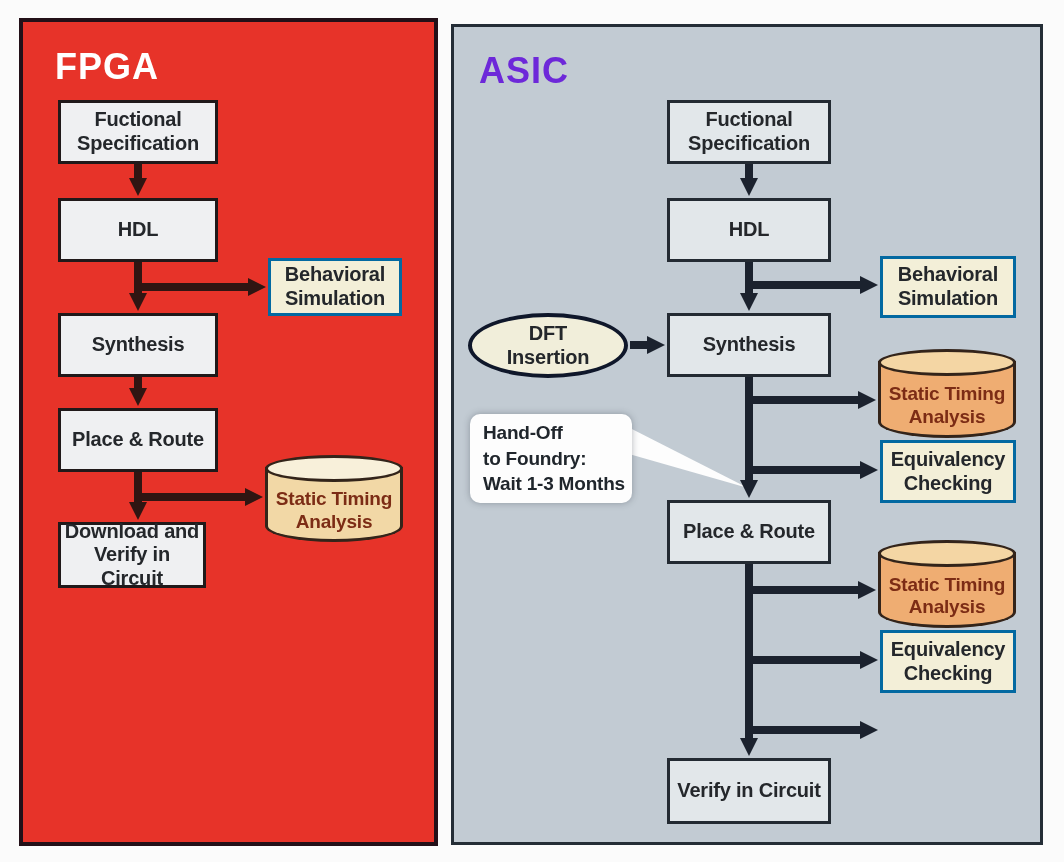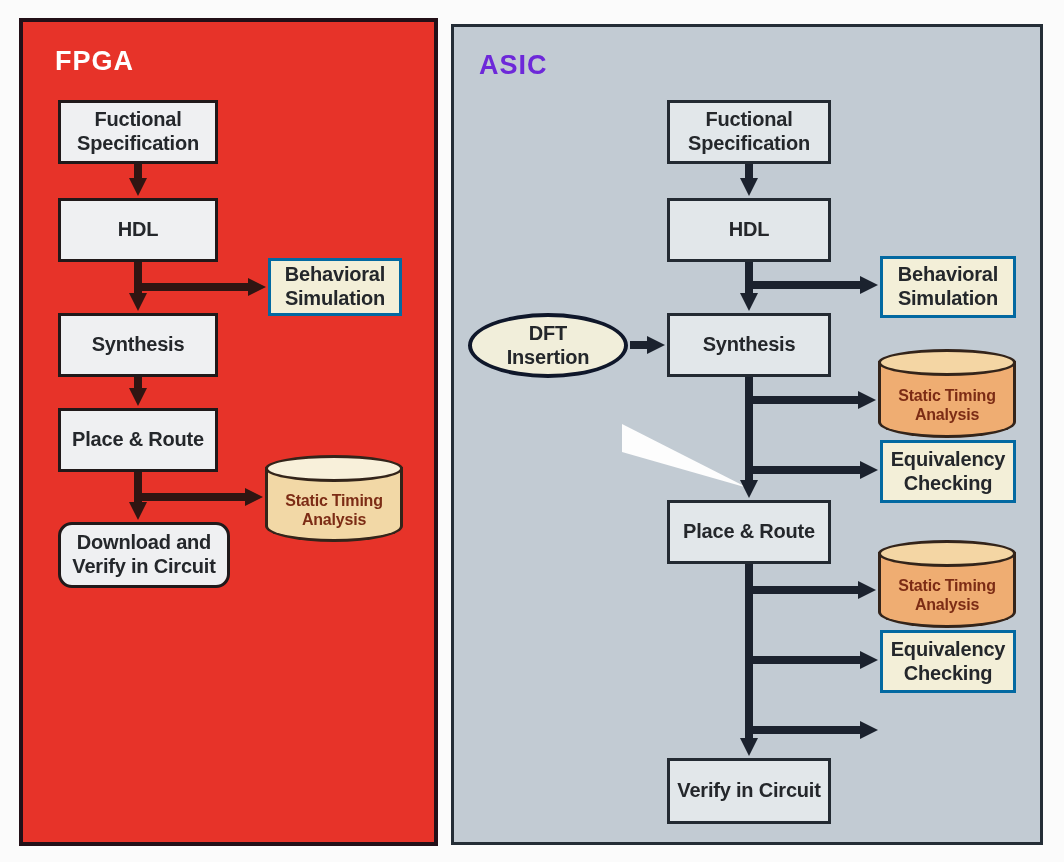--- a/index.html
+++ b/index.html
@@ -3,21 +3,21 @@
 <meta charset="utf-8">
 <style>
   html,body{margin:0;padding:0;background:#fbfbfb;}
   .canvas{position:relative;width:1064px;height:862px;background:#fbfbfb;overflow:hidden;
           font-family:"Liberation Sans","DejaVu Sans",sans-serif;font-weight:bold;letter-spacing:-0.2px;}
 
   
   .panel{position:absolute;box-sizing:border-box;}
   .panel.fpga{left:19px;top:18px;width:419px;height:828px;background:#e73329;border:4px solid #231018;}
   .panel.asic{left:451px;top:24px;width:592px;height:821px;background:#c2cbd3;border:3px solid #242d36;}
-  .panel-title{position:absolute;font-size:27px;letter-spacing:1px;}
+  .panel-title{position:absolute;font-size:36px;letter-spacing:1px;}
   .title-fpga{left:55px;top:46px;color:#ffffff;}
   .title-asic{left:479px;top:50px;color:#6d28d9;}
 
   
   .arrows{position:absolute;left:0;top:0;z-index:1;pointer-events:none;}
 
   
   .node{position:absolute;box-sizing:border-box;display:flex;align-items:center;justify-content:center;
         text-align:center;z-index:2;}
   .lbl{white-space:pre-line;line-height:1.18;font-size:20px;color:#24272b;}
@@ -26,21 +26,21 @@
   .box-asic{background:#e2e7ea;border:3px solid #232a32;}
   .box-cream{background:#f3efd8;border:3px solid #0369a1;}
   .box-green{background:#e9ecd8;border:3px solid #2a2e28;}
 
   
   .p-f-spec{left:58px;top:100px;width:160px;height:64px;}
   .p-f-hdl{left:58px;top:198px;width:160px;height:64px;}
   .p-f-behav{left:268px;top:258px;width:134px;height:58px;}
   .p-f-synth{left:58px;top:313px;width:160px;height:64px;}
   .p-f-pr{left:58px;top:408px;width:160px;height:64px;}
-  .p-f-dl{left:58px;top:522px;width:172px;height:66px;border-radius:14px;}
+  .p-f-dl{left:58px;top:522px;width:148px;height:66px;}
   .p-f-sta{left:265px;top:455px;width:138px;height:87px;}
 
   
   .p-a-spec{left:667px;top:100px;width:164px;height:64px;}
   .p-a-hdl{left:667px;top:198px;width:164px;height:64px;}
   .p-a-behav{left:880px;top:256px;width:136px;height:62px;}
   .p-a-dft{left:468px;top:313px;width:160px;height:65px;}
   .p-a-synth{left:667px;top:313px;width:164px;height:64px;}
   .p-a-sta1{left:878px;top:349px;width:138px;height:89px;}
   .p-a-eq1{left:880px;top:440px;width:136px;height:63px;}
@@ -53,21 +53,21 @@
   
   .ellipse{border-radius:50%;background:#f1eeda;border:4px solid #0f172a;}
 
   
   .cylinder{position:absolute;z-index:2;}
   .cyl-top{position:absolute;left:0;right:0;top:0;height:27px;border-radius:50%;
            border:3px solid #33241a;box-sizing:border-box;z-index:2;}
   .cyl-body{position:absolute;left:0;right:0;top:12px;bottom:0;border:3px solid #33241a;border-top:none;
             box-sizing:border-box;border-radius:0 0 50% 50% / 0 0 16px 16px;z-index:1;}
   .cyl-lbl{position:absolute;left:0;right:0;top:26px;bottom:2px;display:flex;align-items:center;justify-content:center;
-           text-align:center;white-space:pre-line;line-height:1.18;font-size:16px;color:#7c2c15;z-index:3;}
+           text-align:center;white-space:pre-line;line-height:1.18;font-size:19px;color:#7c2c15;z-index:3;}
   .cyl-fpga .cyl-top{background:#f8f0da;}
   .cyl-fpga .cyl-body{background:#f2d8a6;}
   .cyl-asic .cyl-top{background:#f4d6a4;}
   .cyl-asic .cyl-body{background:#efad72;}
 
   
   .callout{position:absolute;left:470px;top:414px;width:162px;height:89px;background:#fdfdfd;
            border-radius:10px;box-shadow:0 0 7px rgba(40,50,60,0.35);z-index:3;
            display:flex;align-items:center;}
   .callout .lbl{text-align:left;padding-left:13px;font-size:19px;line-height:1.35;color:#20262c;}
@@ -167,20 +167,25 @@
   <div class="cylinder cyl-asic p-a-sta1">
     <div class="cyl-top"></div>
     <div class="cyl-body"></div>
     <div class="cyl-lbl">Static Timing
 Analysis</div>
   </div>
   <div class="node box-cream p-a-eq1">
     <span class="lbl">Equivalency
 Checking</span>
   </div>
+  <div class="callout">
+    <span class="lbl">Hand-Off
+to Foundry:
+Wait 1-3 Months</span>
+  </div>
   <div class="node box-asic p-a-pr">
     <span class="lbl">Place &amp; Route</span>
   </div>
   <div class="cylinder cyl-asic p-a-sta2">
     <div class="cyl-top"></div>
     <div class="cyl-body"></div>
     <div class="cyl-lbl">Static Timing
 Analysis</div>
   </div>
   <div class="node box-cream p-a-eq2">

